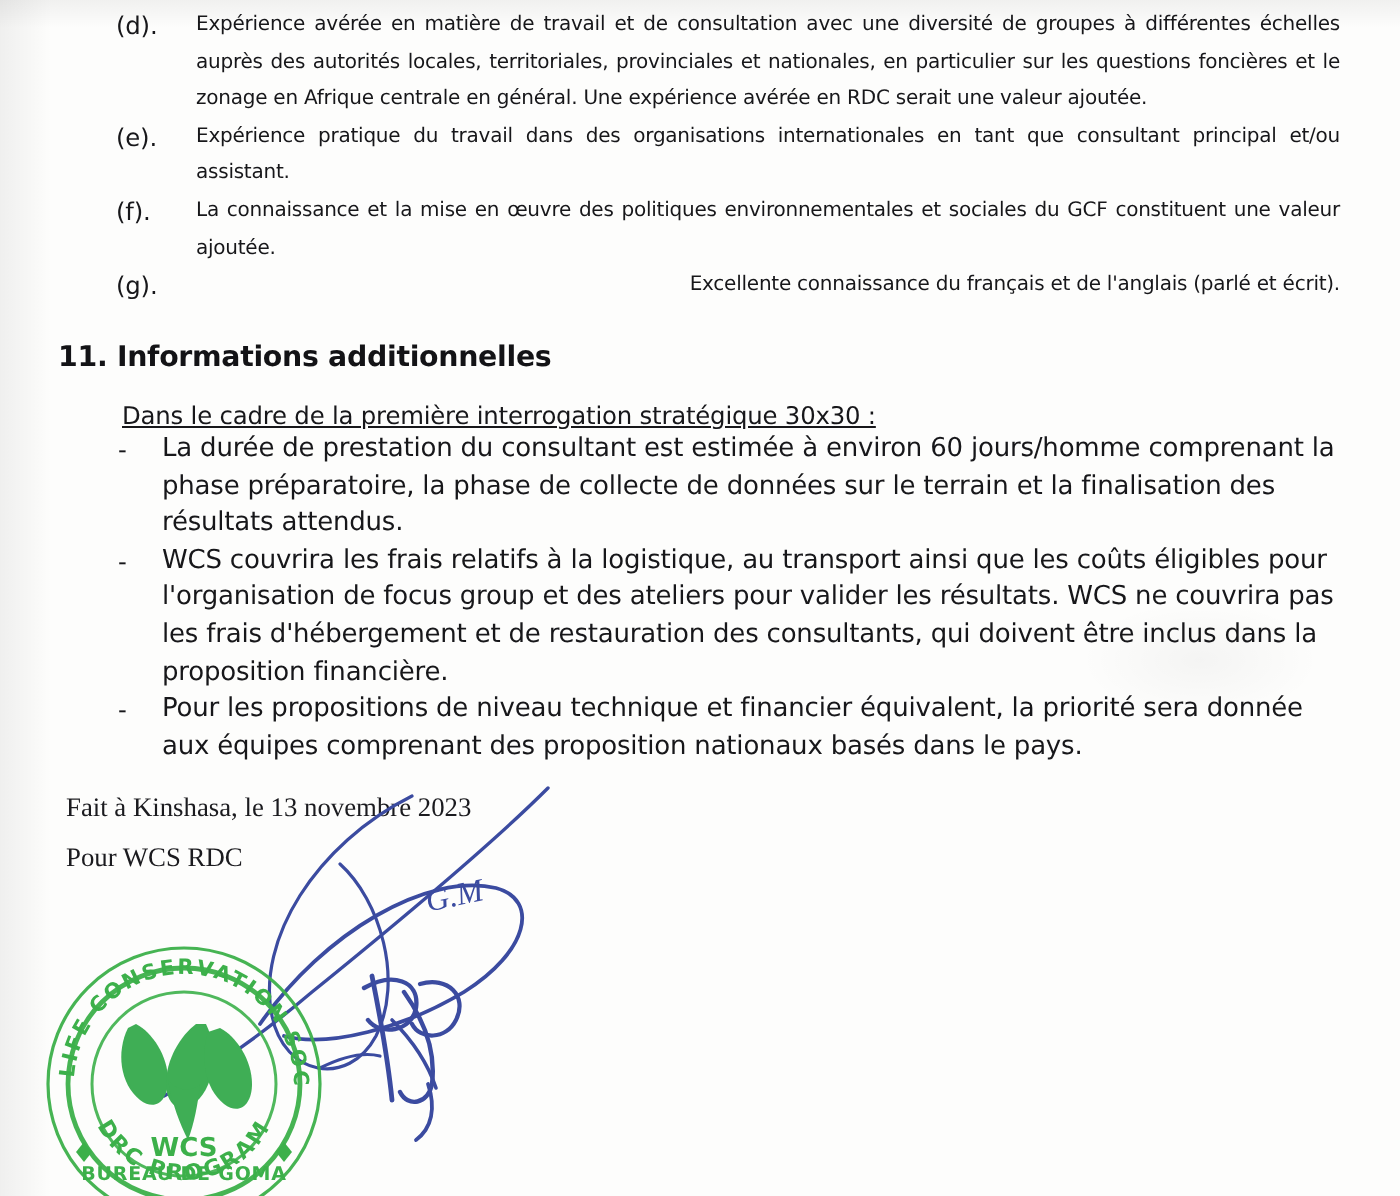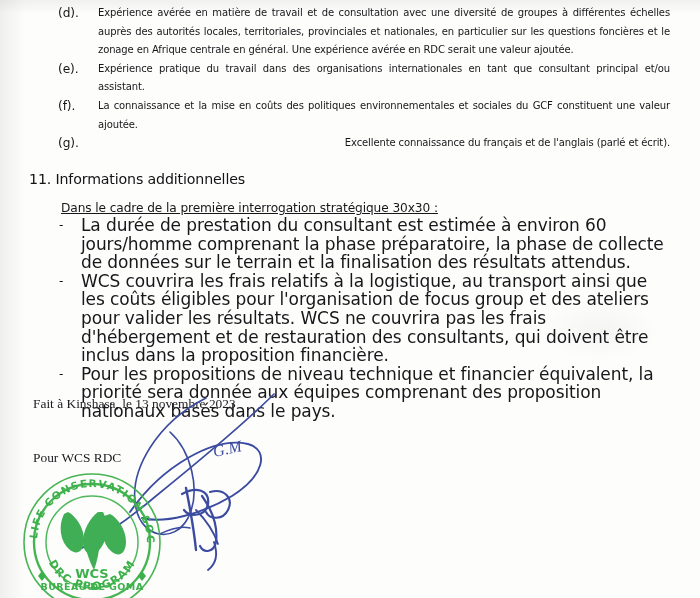--- a/index.html
+++ b/index.html
@@ -67,21 +67,21 @@
     letter-spacing: -0.12px;
   }
   .lettered-text.nojustify { text-align: right; }
 
   
   .section-heading {
     position: absolute;
     left: 29px;
     top: 171px;
     font-size: 14.2px;
-    font-weight: normal;
+    font-weight: bold;
     letter-spacing: -0.15px;
     color: #131316;
     text-align: center;
   }
 
   
   .intro-line {
     position: absolute;
     left: 61px;
     top: 199px;
@@ -100,36 +100,36 @@
     display: flex;
     align-items: flex-start;
   }
   .dash-marker {
     flex: 0 0 22px;
     font-size: 12.2px;
     line-height: 18.6px;
   }
   .dash-text {
     flex: 1 1 auto;
-    font-size: 17px;
+    font-size: 13px;
     line-height: 18.6px;
     text-align: left;
     letter-spacing: -0.1px;
   }
 
   
   .closing {
     position: absolute;
     left: 33px;
     top: 396px;
     font-family: "Liberation Serif", "DejaVu Serif", serif;
     font-size: 13.4px;
     color: #1b1b1f;
   }
-  .closing .line2 { margin-top: 38px; }
+  .closing .line2 { margin-top: 9px; }
 
   
   .signature {
     position: absolute;
     left: 78px;
     top: 392px;
     width: 230px;
     height: 180px;
     pointer-events: none;
   }
@@ -170,21 +170,21 @@
       <span class="lettered-text">Expérience avérée en matière de travail et de consultation avec une diversité de groupes à différentes échelles auprès des autorités locales, territoriales, provinciales et nationales, en particulier sur les questions foncières et le zonage en Afrique centrale en général. Une expérience avérée en RDC serait une valeur ajoutée.</span>
     </div>
 
     <div class="lettered-item">
       <span class="lettered-marker">(e).</span>
       <span class="lettered-text">Expérience pratique du travail dans des organisations internationales en tant que consultant principal et/ou assistant.</span>
     </div>
 
     <div class="lettered-item">
       <span class="lettered-marker">(f).</span>
-      <span class="lettered-text">La connaissance et la mise en coûts des politiques environnementales et sociales du GCF constituent une valeur ajoutée.</span>
+      <span class="lettered-text">La connaissance et la mise en œuvre des politiques environnementales et sociales du GCF constituent une valeur ajoutée.</span>
     </div>
 
     <div class="lettered-item">
       <span class="lettered-marker">(g).</span>
       <span class="lettered-text nojustify">Excellente connaissance du français et de l'anglais (parlé et écrit).</span>
     </div>
 
   </div>
 
   <div class="section-heading">11. Informations additionnelles</div>

